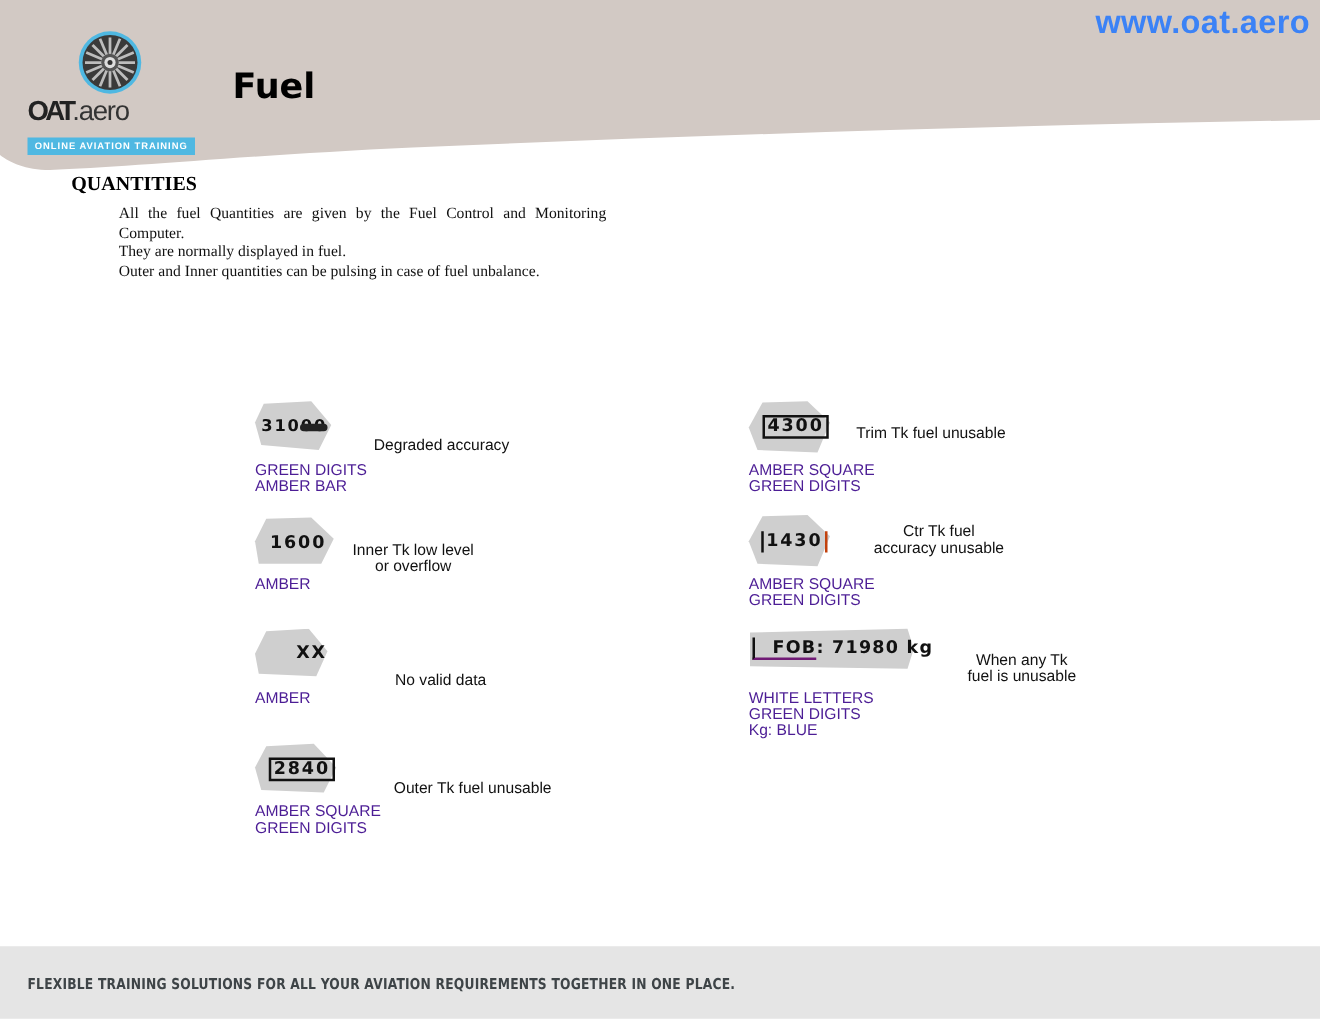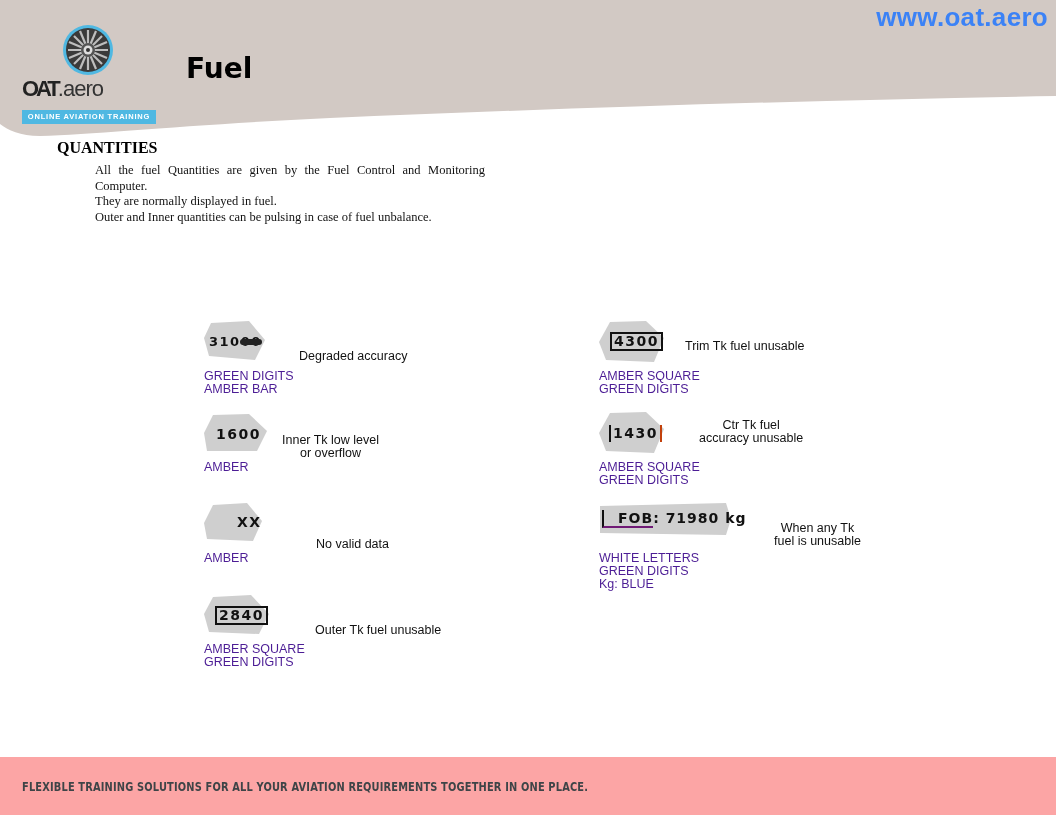--- a/index.html
+++ b/index.html
@@ -18,21 +18,21 @@
   .intro p { margin:0; }
   .intro p.j { text-align:justify; text-align-last:left; }
 
   .badge { position:absolute; }
   .badge svg { position:absolute; left:0; top:0; }
   .badge .val { position:absolute; font-family:"DejaVu Sans", sans-serif; font-weight:bold; font-size:14px; color:#111; letter-spacing:1.5px; white-space:nowrap; }
   .boxed { border:2px solid #111; padding:0 2px; line-height:15px; }
   .lbox { border-left:2px solid #111; border-bottom:2px solid #701a75; padding-left:14px; line-height:16px;margin-top:36px; }
   .caption { position:absolute; font-family:"Liberation Sans", sans-serif; font-size:12.5px; line-height:13px; color:#4c1d95; white-space:nowrap; }
   .desc { position:absolute; font-family:"Liberation Sans", sans-serif; font-size:12.5px; line-height:13px; color:#111; white-space:nowrap; text-align:center; }
-  .footer { position:absolute; left:0; top:757px; width:1056px; height:58px; background:#fca5a5; }
+  .footer { position:absolute; left:0; top:757px; width:1056px; height:58px; background:#e5e5e5; }
   .footer-text { position:absolute; left:22px; top:23px; font-family:"DejaVu Sans", sans-serif; font-weight:bold; font-size:12px; color:#3e4447; letter-spacing:0.2px; transform:scaleX(0.82); transform-origin:left center; white-space:nowrap; }
 </style>
 </head>
 <body>
 
 <svg class="header-bg" width="1056" height="140" viewBox="0 0 1056 140">
   <path d="M0,0 H1056 V96 C820,100 560,108 330,118 C200,124 100,134 40,136 C20,136 8,130 0,124 Z" fill="#d2c9c4"></path>
 </svg>
 
 <div class="site-url">www.oat.aero</div>

